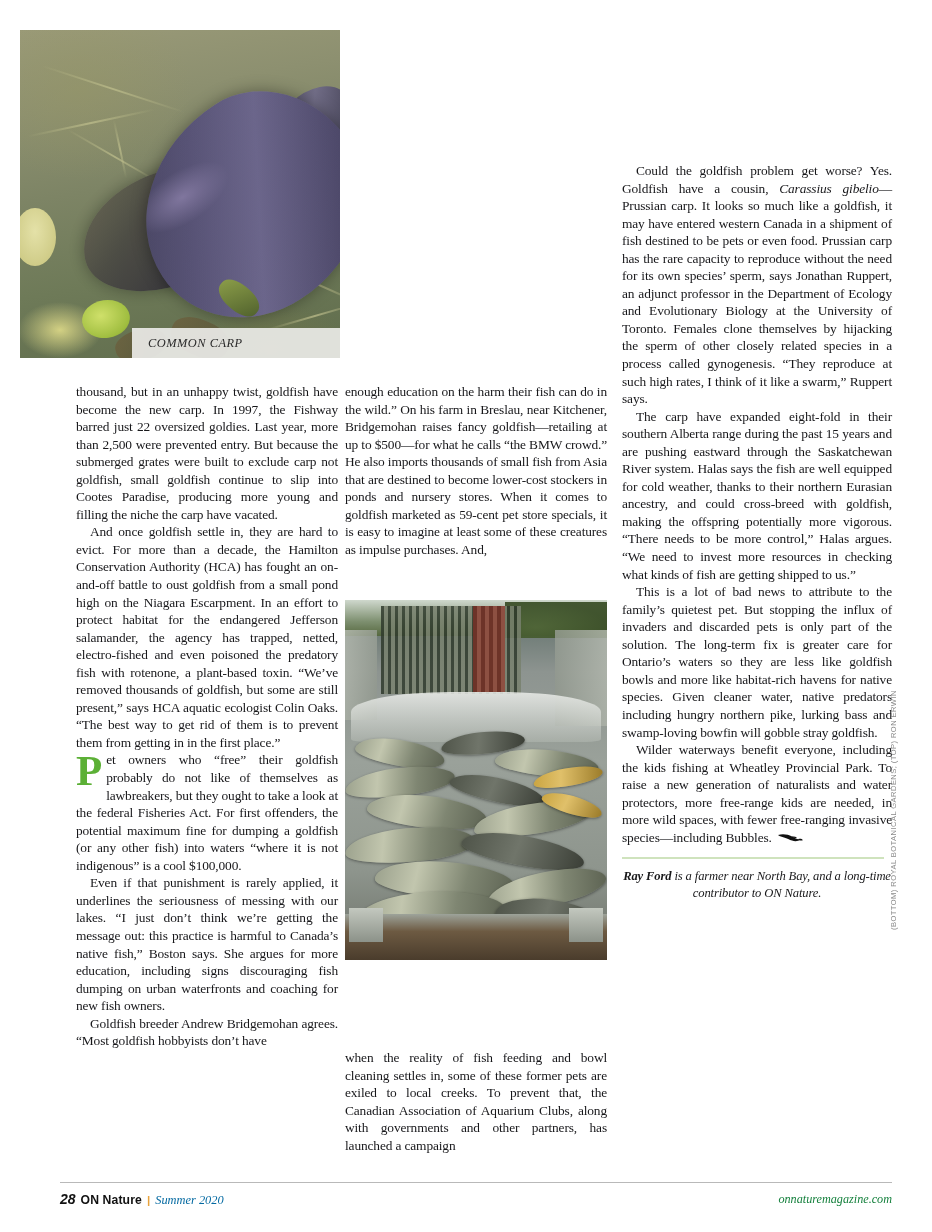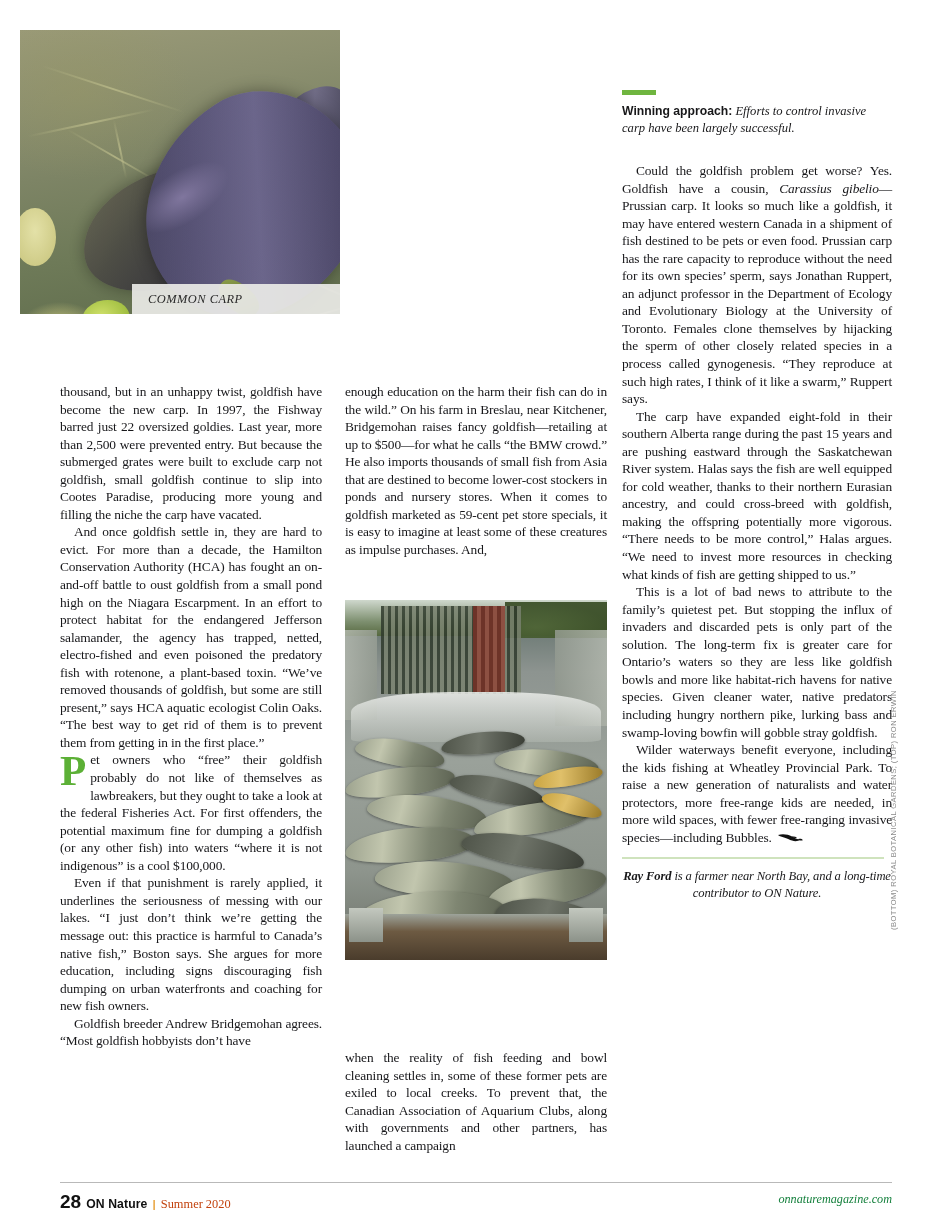--- a/index.html
+++ b/index.html
@@ -52,21 +52,21 @@
   }
 
   
   .photo {
     position: absolute;
     overflow: hidden;
   }
 
   #photo-carp {
     left: 20px; top: 30px;
-    width: 320px; height: 284px;
+    width: 320px; height: 328px;
     background:
       radial-gradient(ellipse 60px 40px at 40px 300px, rgba(230,225,140,.85), rgba(230,225,140,0) 70%),
       radial-gradient(ellipse 120px 70px at 250px 320px, rgba(120,120,70,.5), rgba(120,120,70,0) 70%),
       radial-gradient(ellipse 150px 120px at 60px 60px, rgba(150,150,100,.45), rgba(120,125,85,0) 75%),
       linear-gradient(170deg, #9a9a78 0%, #8d9070 22%, #7d8465 45%, #6e7a58 70%, #5f6c4c 100%);
   }
   #photo-carp .water-weed {
     position: absolute;
     background: linear-gradient(90deg, rgba(168,170,120,0), rgba(190,190,140,.75), rgba(168,170,120,0));
     height: 2px;
@@ -266,27 +266,28 @@
   .footer-left {
     position: absolute;
     left: 60px; top: 1191px;
     font-family: "Liberation Sans", sans-serif;
     font-size: 11.6px;
     color: #111;
     display: flex;
     align-items: baseline;
     gap: 5px;
   }
-  .footer-left .pg { font-weight: 700; font-size: 19px; }
+  .footer-left .pg { font-weight: 700; font-size: 14px; font-style: italic; }
   .footer-left .mag { font-weight: 700; font-size: 12.2px; letter-spacing: .01em; }
   .footer-left .bar { color: #e8a33d; font-weight: 700; }
   .footer-left .iss {
     font-family: "Liberation Serif", serif;
+    font-style: italic;
     font-size: 12.4px;
-    color: #c2410c;
+    color: #0369a1;
   }
   .footer-right {
     position: absolute;
     right: 40px; top: 1192px;
     font-family: "Liberation Serif", serif;
     font-style: italic;
     font-size: 12.2px;
     color: #15803d;
   }
 </style>
@@ -334,41 +335,37 @@
     <div class="carp dark" style="left:116px; top:236px; width:124px; height:30px; transform:rotate(10deg);"></div>
     <div class="carp" style="left:30px; top:262px; width:140px; height:36px; transform:rotate(4deg);"></div>
     <div class="carp" style="left:140px; top:272px; width:122px; height:34px; transform:rotate(-12deg);"></div>
     <div class="carp" style="left:12px; top:292px; width:150px; height:42px; transform:rotate(-3deg);"></div>
     <div class="carp dark" style="left:150px; top:300px; width:112px; height:36px; transform:rotate(8deg);"></div>
     <div class="rail"></div>
     <div class="rail-post" style="left:4px;"></div>
     <div class="rail-post" style="right:4px;"></div>
   </div>
 
-  <div class="col col-left body-text" style="top:383px;">
+  <div class="col col-left body-text" style="top:383px;margin-left:16px;">
     <p class="noindent">thousand, but in an unhappy twist, goldfish have become the new carp. In 1997, the Fishway barred just 22 oversized goldies. Last year, more than 2,500 were prevented entry. But because the submerged grates were built to exclude carp not goldfish, small goldfish continue to slip into Cootes Paradise, producing more young and filling the niche the carp have vacated.</p>
     <p>And once goldfish settle in, they are hard to evict. For more than a decade, the Hamilton Conservation Authority (HCA) has fought an on-and-off battle to oust goldfish from a small pond high on the Niagara Escarpment. In an effort to protect habitat for the endangered Jefferson salamander, the agency has trapped, netted, electro-fished and even poisoned the predatory fish with rotenone, a plant-based toxin. “We’ve removed thousands of goldfish, but some are still present,” says HCA aquatic ecologist Colin Oaks. “The best way to get rid of them is to prevent them from getting in in the first place.”</p>
     <p class="dropcap-para"><span class="dropcap">P</span><span>et owners who “free” their goldfish probably do not like of themselves as lawbreakers, but they ought to take a look at the federal Fisheries Act. For first offenders, the potential maximum fine for dumping a goldfish (or any other fish) into waters “where it is not indigenous” is a cool $100,000.</span></p>
     <p>Even if that punishment is rarely applied, it underlines the seriousness of messing with our lakes. “I just don’t think we’re getting the message out: this practice is harmful to Canada’s native fish,” Boston says. She argues for more education, including signs discouraging fish dumping on urban waterfronts and coaching for new fish owners.</p>
     <p>Goldfish breeder Andrew Bridgemohan agrees. “Most goldfish hobbyists don’t have</p>
   </div>
 
   <div class="col col-mid body-text" style="top:383px;">
     <p class="noindent">enough education on the harm their fish can do in the wild.” On his farm in Breslau, near Kitchener, Bridgemohan raises fancy goldfish—retailing at up to $500—for what he calls “the BMW crowd.” He also imports thousands of small fish from Asia that are destined to become lower-cost stockers in ponds and nursery stores. When it comes to goldfish marketed as 59-cent pet store specials, it is easy to imagine at least some of these creatures as impulse purchases. And,</p>
   </div>
 
 
   <div class="col col-mid body-text" style="top:1049px;">
     <p class="noindent">when the reality of fish feeding and bowl cleaning settles in, some of these former pets are exiled to local creeks. To prevent that, the Canadian Association of Aquarium Clubs, along with governments and other partners, has launched a campaign</p>
   </div>
 
-  <div class="cap-block" style="left:622px; top:90px; width:270px;">
-    <div class="cap-rule"></div>
-    <div class="cap-text"><b>Winning approach:</b><span> Efforts to control invasive carp have been largely successful.</span></div>
-  </div>
 
   <div class="col col-right body-text" style="top:162px;">
     <p class="noindent"></p>
     <p><span>Could the goldfish problem get worse? Yes. Goldfish have a cousin, </span><i>Carassius gibelio</i><span>—Prussian carp. It looks so much like a goldfish, it may have entered western Canada in a shipment of fish destined to be pets or even food. Prussian carp has the rare capacity to reproduce without the need for its own species’ sperm, says Jonathan Ruppert, an adjunct professor in the Department of Ecology and Evolutionary Biology at the University of Toronto. Females clone themselves by hijacking the sperm of other closely related species in a process called gynogenesis. “They reproduce at such high rates, I think of it like a swarm,” Ruppert says.</span></p>
     <p>The carp have expanded eight-fold in their southern Alberta range during the past 15 years and are pushing eastward through the Saskatchewan River system. Halas says the fish are well equipped for cold weather, thanks to their northern Eurasian ancestry, and could cross-breed with goldfish, making the offspring potentially more vigorous. “There needs to be more control,” Halas argues. “We need to invest more resources in checking what kinds of fish are getting shipped to us.”</p>
     <p>This is a lot of bad news to attribute to the family’s quietest pet. But stopping the influx of invaders and discarded pets is only part of the solution. The long-term fix is greater care for Ontario’s waters so they are less like goldfish bowls and more like habitat-rich havens for native species. Given cleaner water, native predators including hungry northern pike, lurking bass and swamp-loving bowfin will gobble stray goldfish.</p>
     <p><span>Wilder waterways benefit everyone, including the kids fishing at Wheatley Provincial Park. To raise a new generation of naturalists and water protectors, more free-range kids are needed, in more wild spaces, with fewer free-ranging invasive species—including Bubbles.</span><svg class="end-glyph" viewBox="0 0 26 11">
           <path d="M1 3 C6 1.5, 11 2.5, 15 4.5 C17.5 5.8, 20 7.2, 23.5 7.6 C21.5 9.4, 18 9.8, 15 8.6 C12.5 7.6, 10 6.2, 7 5.4 C5 4.9, 2.8 4.4, 1 3 Z" fill="#111"></path>
           <path d="M14.5 4.8 C16.5 4.2, 18.5 4.6, 20 5.8 C18.2 6.3, 16.2 6.0, 14.5 4.8 Z" fill="#111"></path>
           <path d="M21 7.2 C23 6.4, 25 6.8, 25.8 8.2 C24 8.9, 22.2 8.4, 21 7.2 Z" fill="#111"></path>

